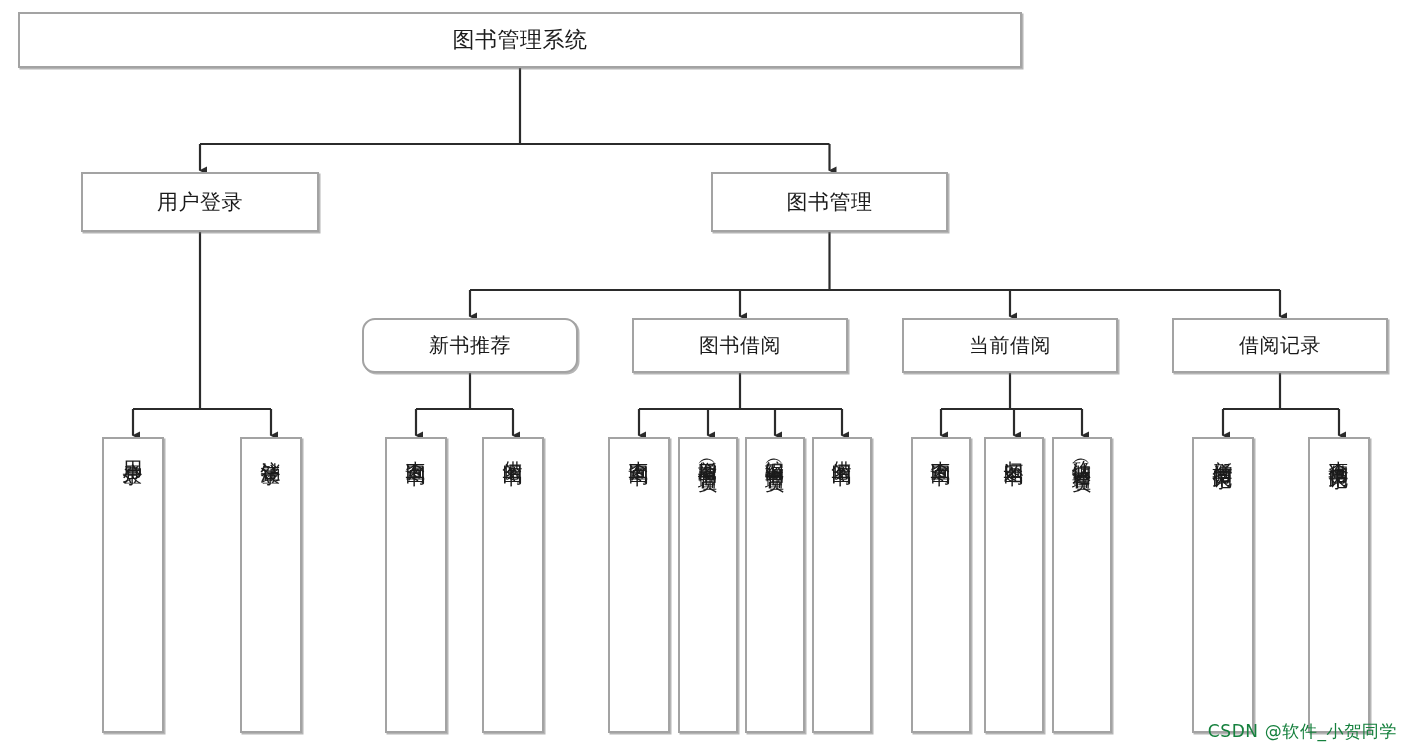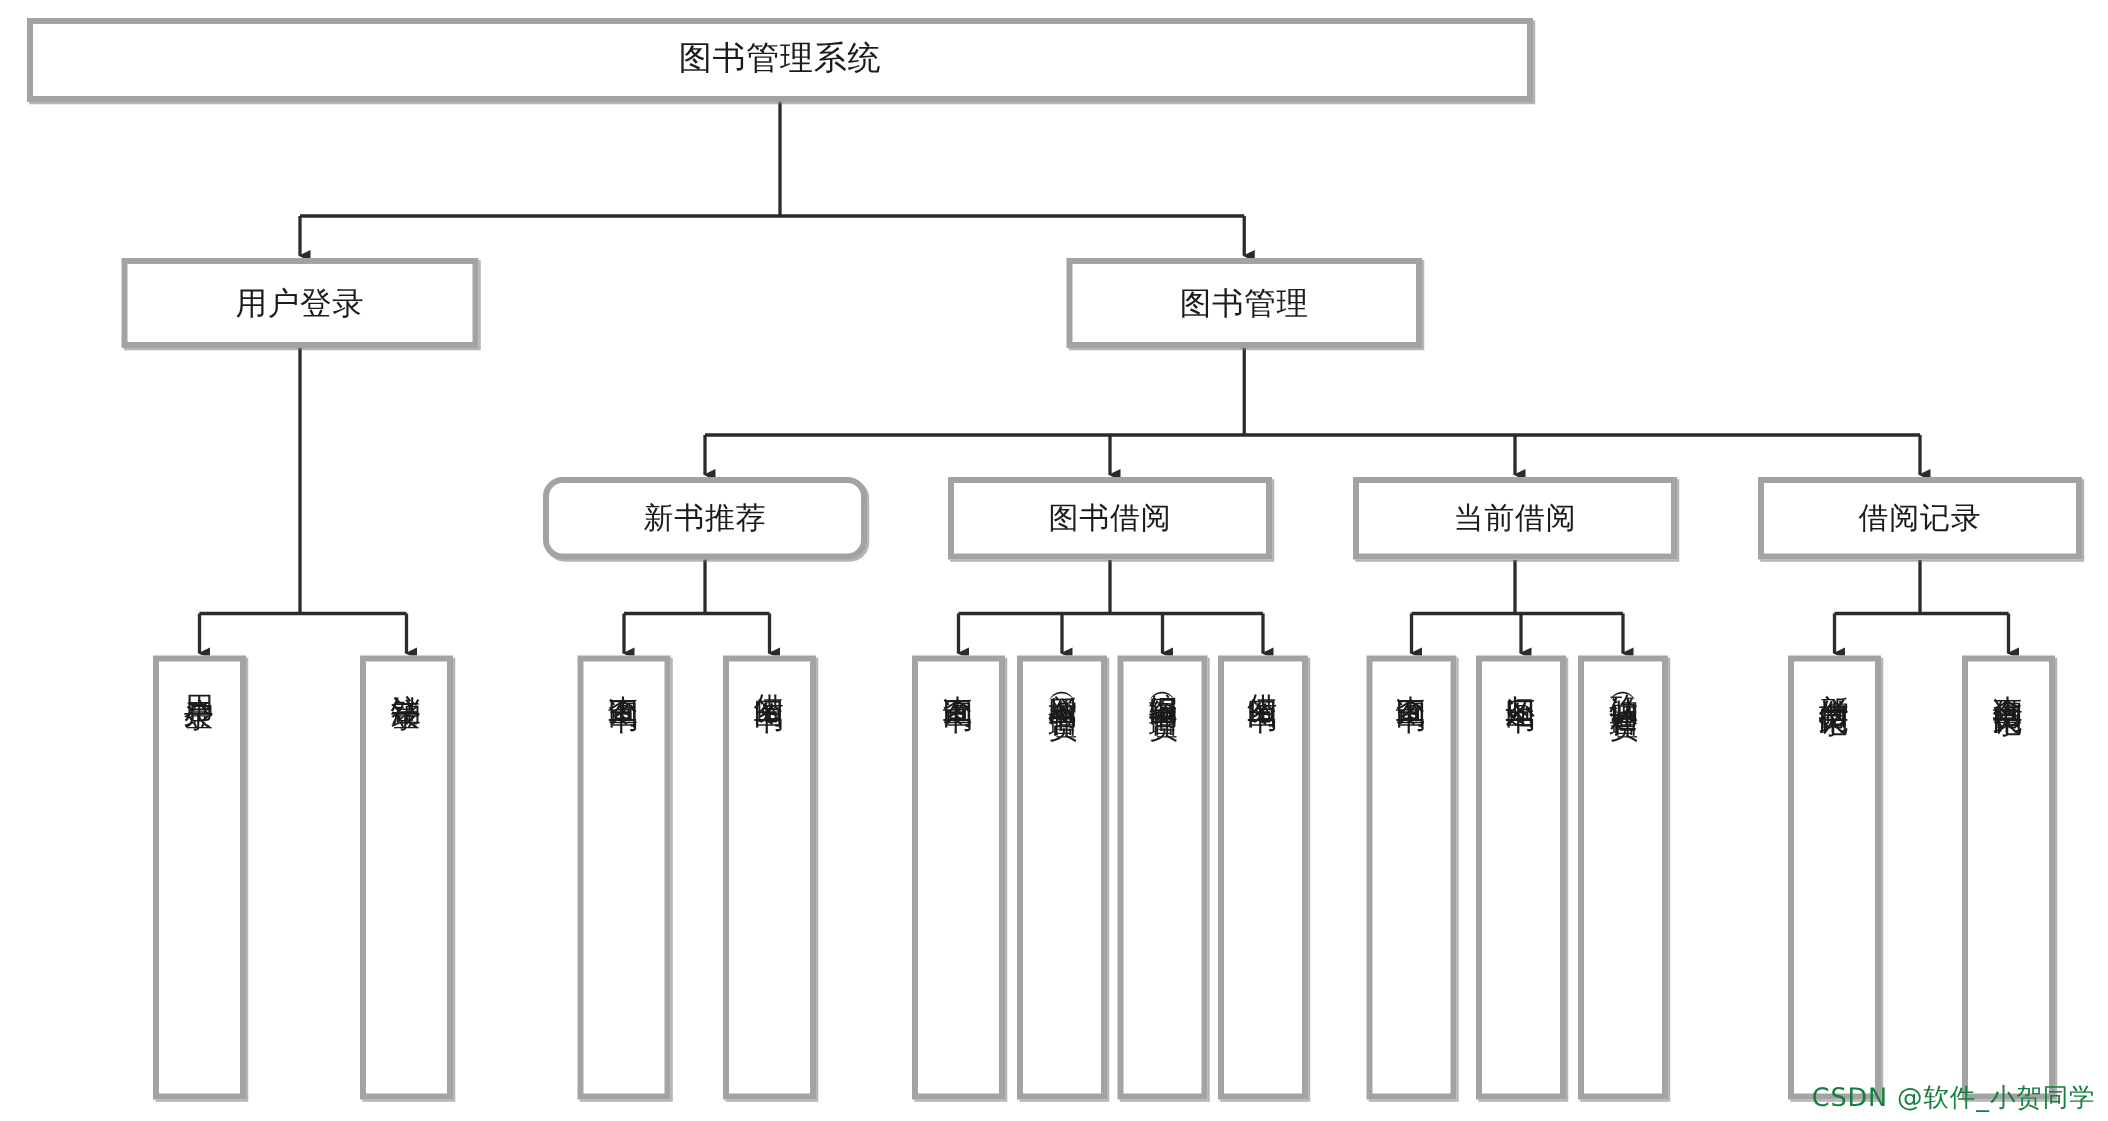--- a/index.html
+++ b/index.html
@@ -23,21 +23,21 @@
     left: 0;
     top: 0;
     width: 1405px;
     height: 747px;
     pointer-events: none;
   }
   .node {
     position: absolute;
     box-sizing: border-box;
     background: #ffffff;
-    border: 4px solid #a3a3a3;
+    border: 2px solid #a3a3a3;
     display: flex;
     align-items: center;
     justify-content: center;
     box-shadow: 1.5px 1.5px 0 0 rgba(120,120,120,0.55);
   }
   .node-label {
     color: #1b1b1b;
     font-size: 21px;
     line-height: 1.28;
     letter-spacing: 0.5px;

